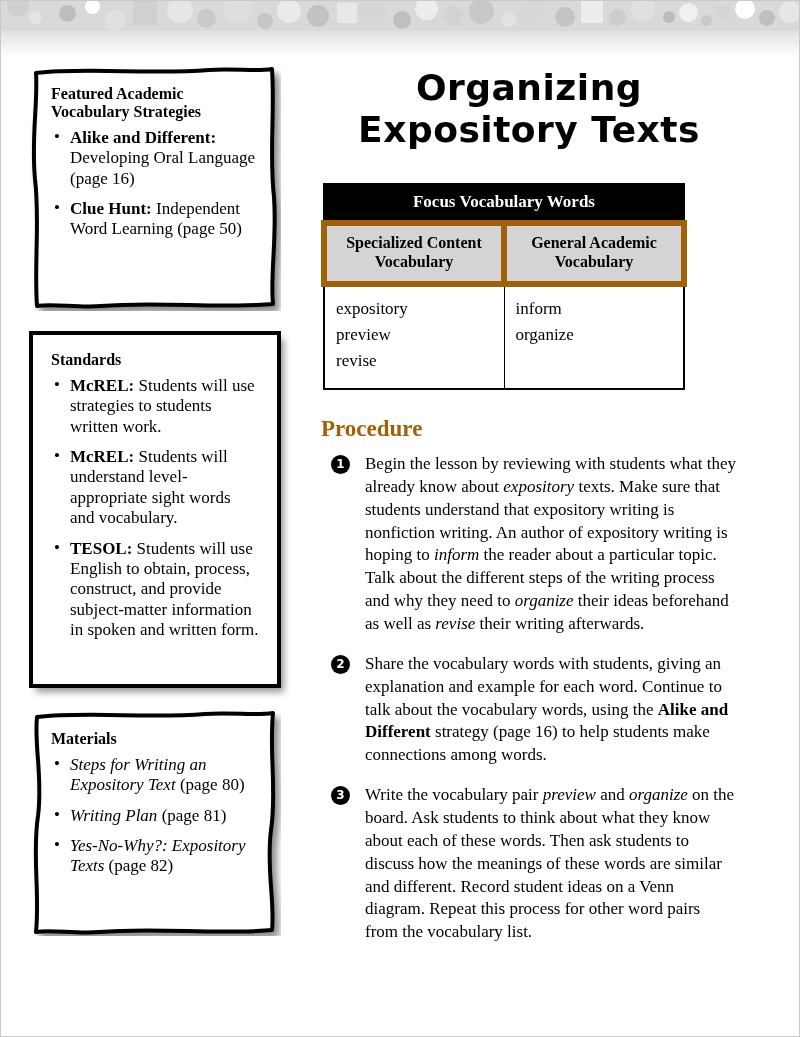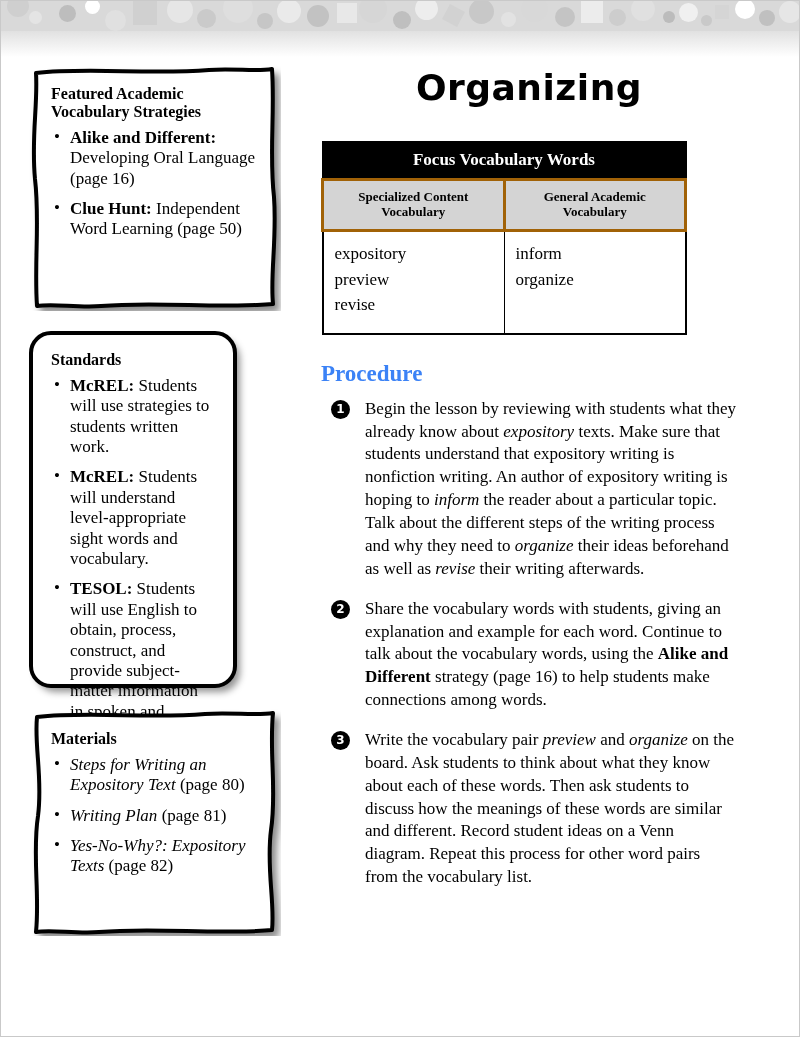--- a/index.html
+++ b/index.html
@@ -148,44 +148,44 @@
     font-weight: bold;
     font-size: 17px;
     text-align: center;
     padding: 7px 4px 8px 4px;
     border: none;
   }
   .vocab-table .tbl-sub {
     background: #d4d4d4;
     color: #000000;
     font-weight: bold;
-    font-size: 13px;
+    font-size: 16px;
     text-align: center;
     padding: 8px 8px 9px 8px;
-    border: 3px solid #a16207;
+    border: 6px solid #a16207;
     line-height: 1.18;
   }
   .vocab-table .tbl-cell {
     background: #ffffff;
     color: #000000;
     font-size: 17px;
     text-align: left;
     vertical-align: top;
     padding: 9px 10px 14px 11px;
     border: 1px solid #000000;
     line-height: 1.52;
     height: 78px;
   }
   .word-item { display: block; }
 
   .section-heading {
     font-family: "Liberation Serif", serif;
     font-weight: bold;
     font-size: 23px;
-    color: #3b82f6;
+    color: #a16207;
     margin: 0 0 11px 0;
   }
 
   ol.procedure {
     list-style: none;
     margin: 0;
     padding: 0;
   }
   ol.procedure > li {
     position: relative;
@@ -280,21 +280,21 @@
             <span>Developing Oral Language (page 16)</span>
           </li>
           <li>
             <span class="li-lead">Clue Hunt:</span>
             <span>Independent Word Learning (page 50)</span>
           </li>
         </ul>
       </div>
     </div>
 
-    <div class="rect-box" style="width:208px; height:357px;border-radius:22px;">
+    <div class="rect-box" style="width:252px; height:357px;">
       <div class="box-title">Standards</div>
       <ul class="box-list">
         <li>
           <span class="li-lead">McREL:</span>
           <span>Students will use strategies to students written work.</span>
         </li>
         <li>
           <span class="li-lead">McREL:</span>
           <span>Students will understand level-appropriate sight words and vocabulary.</span>
         </li>
@@ -335,20 +335,21 @@
         </ul>
       </div>
     </div>
 
   </div>
 
   <div class="right-col">
 
     <h1 class="doc-title">
       <span class="line">Organizing</span>
+      <span class="line">Expository Texts</span>
     </h1>
 
     <table class="vocab-table">
       <tbody>
           <tr>
         <td class="tbl-title" colspan="2">Focus Vocabulary Words</td>
       </tr>
       <tr>
         <td class="tbl-sub">Specialized Content Vocabulary</td>
         <td class="tbl-sub">General Academic Vocabulary</td>

